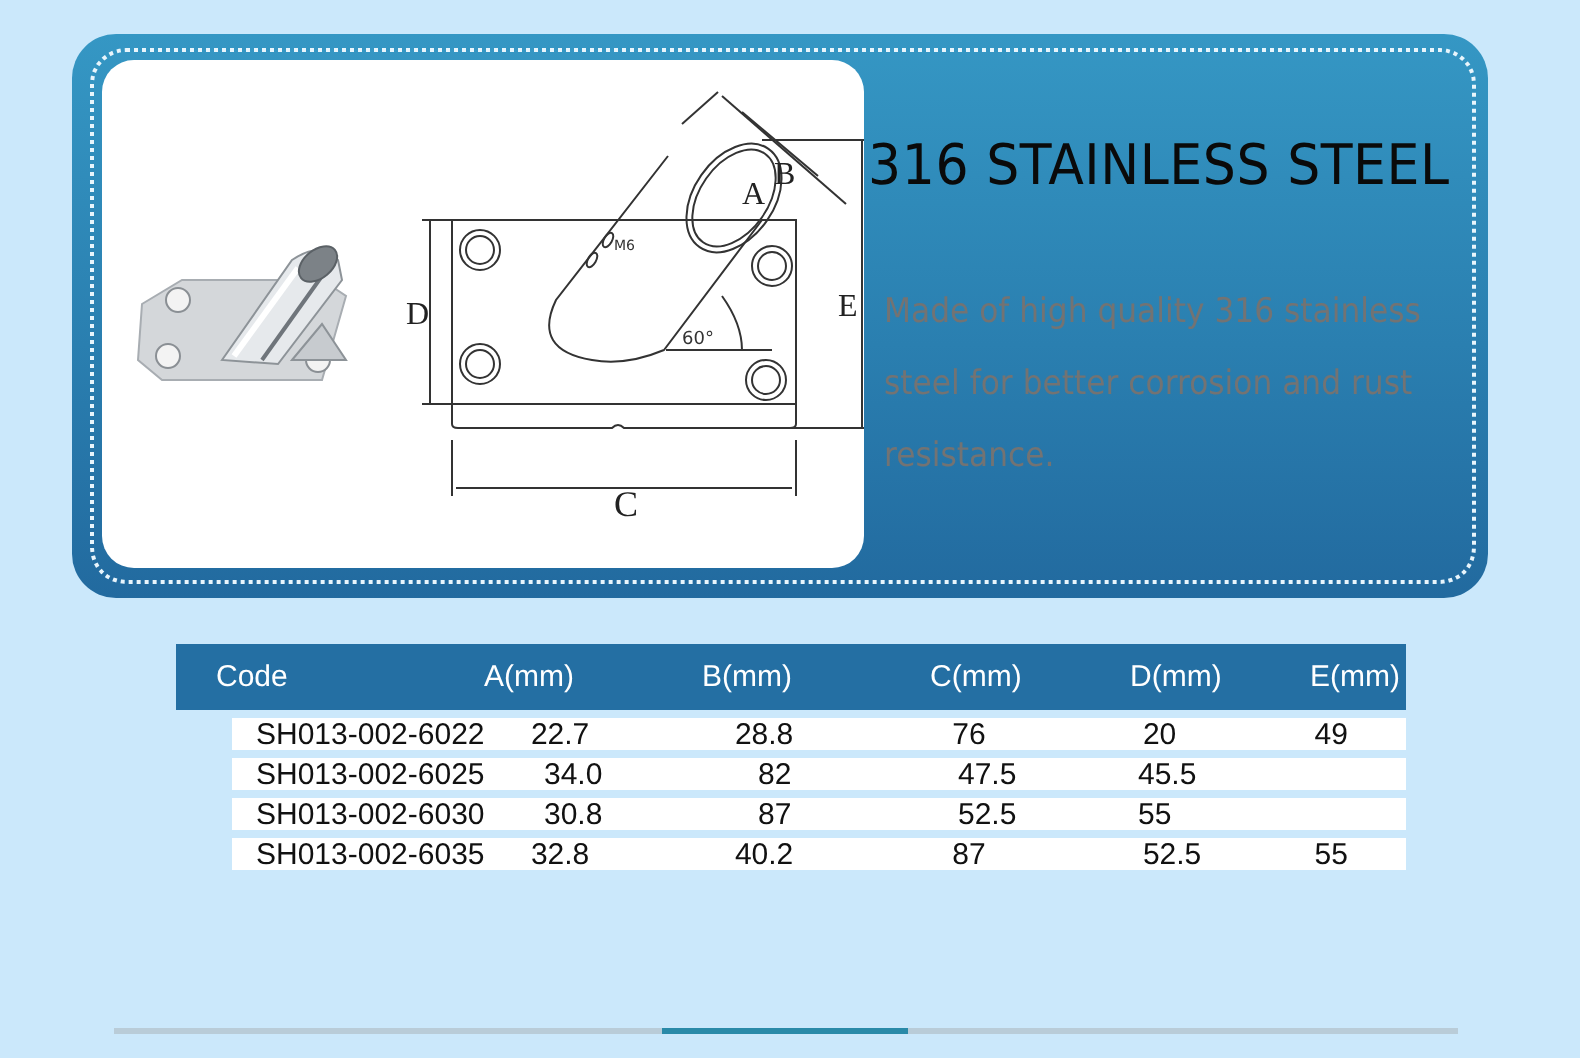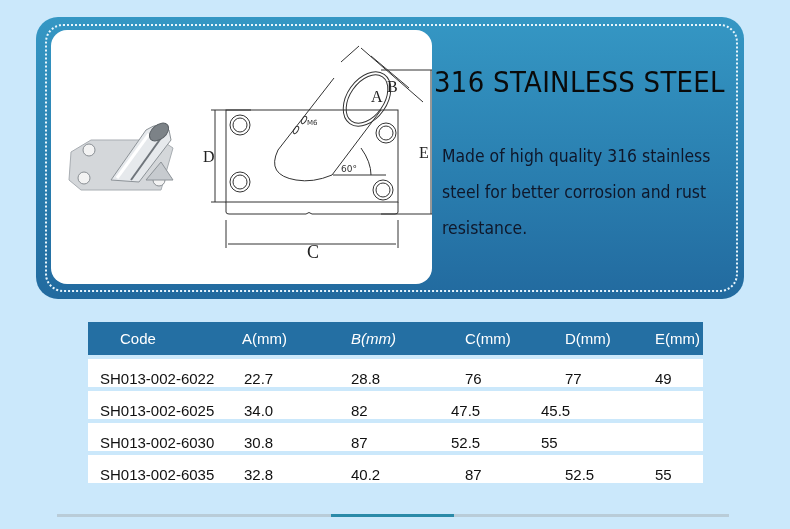--- a/index.html
+++ b/index.html
@@ -21,44 +21,44 @@
   }
   .tech-drawing { position:absolute; left:0; top:0; width:381px; height:254px; }
 
   .banner-title {
     position:absolute; left:434px; top:66px; width:300px;
     font-size:28px; color:#0a0a0a; letter-spacing:0.3px; white-space:nowrap;
     font-family:"DejaVu Sans", sans-serif; transform:scaleX(0.93); transform-origin:left;
   }
   .banner-desc {
     position:absolute; left:442px; top:138px; width:295px;
-    color:#0f172a; font-size:17px; line-height:36px;
+    color:#737373; font-size:17px; line-height:36px;
     font-family:"DejaVu Sans", sans-serif;
   }
   .banner-desc span { display:block; white-space:nowrap; transform:scaleX(0.92); transform-origin:left; }
 
   .spec-table {
     position:absolute; left:88px; top:322px; width:615px;
   }
   .spec-header {
     height:33px; background:#246fa3; display:flex; align-items:center;
     color:#ffffff; font-size:15px;
   }
   .spec-row {
-    height:28px; background:#ffffff; display:flex; align-items:flex-end;
-    color:#111; font-size:15px; margin-top:4px;
+    height:16px; background:#ffffff; display:flex; align-items:flex-start;
+    color:#111; font-size:15px; margin-top:4px;margin-left:28px;
   }
   .spec-row:first-of-type { margin-top:4px; }
   .cell { white-space:nowrap; }
   .c0 { width:152px; padding-left:12px; }
-  .spec-header .c0 { padding-left:32px; }
+  .spec-header .c0 { padding-left:20px; }
   .c1 { width:111px; padding-left:4px; }
   .spec-header .c1 { padding-left:2px; }
   .c2 { width:114px; padding-left:0px; }
-  .spec-header .c2 { padding-left:0px;font-style:italic; }
+  .spec-header .c2 { padding-left:0px; }
   .c3 { width:100px; padding-left:0px; }
   .c4 { width:90px; padding-left:0px; }
   .c5 { width:48px; padding-left:0px; }
 
   .bottom-track {
     position:absolute; left:57px; top:514px; width:672px; height:3px; background:#b9ccd8;
   }
   .bottom-active {
     position:absolute; left:331px; top:514px; width:123px; height:3px; background:#2a8aa8;
   }
@@ -143,21 +143,21 @@
     <div class="cell c2">B(mm)</div>
     <div class="cell c3">C(mm)</div>
     <div class="cell c4">D(mm)</div>
     <div class="cell c5">E(mm)</div>
   </div>
   <div class="spec-row">
     <div class="cell c0">SH013-002-6022</div>
     <div class="cell c1">22.7</div>
     <div class="cell c2">28.8</div>
     <div class="cell c3">76</div>
-    <div class="cell c4">77</div>
+    <div class="cell c4">20</div>
     <div class="cell c5">49</div>
   </div>
   <div class="spec-row">
     <div class="cell c0">SH013-002-6025</div>
     <div class="cell c1">34.0</div>
     <div class="cell c3">82</div>
     <div class="cell c4">47.5</div>
     <div class="cell c5">45.5</div>
   </div>
   <div class="spec-row">

